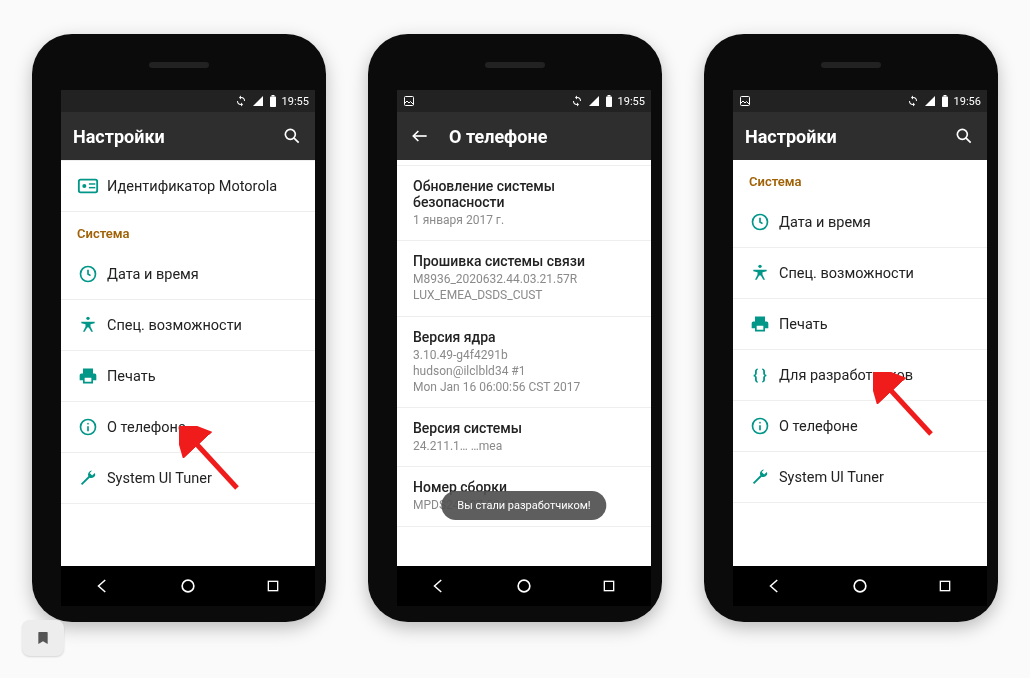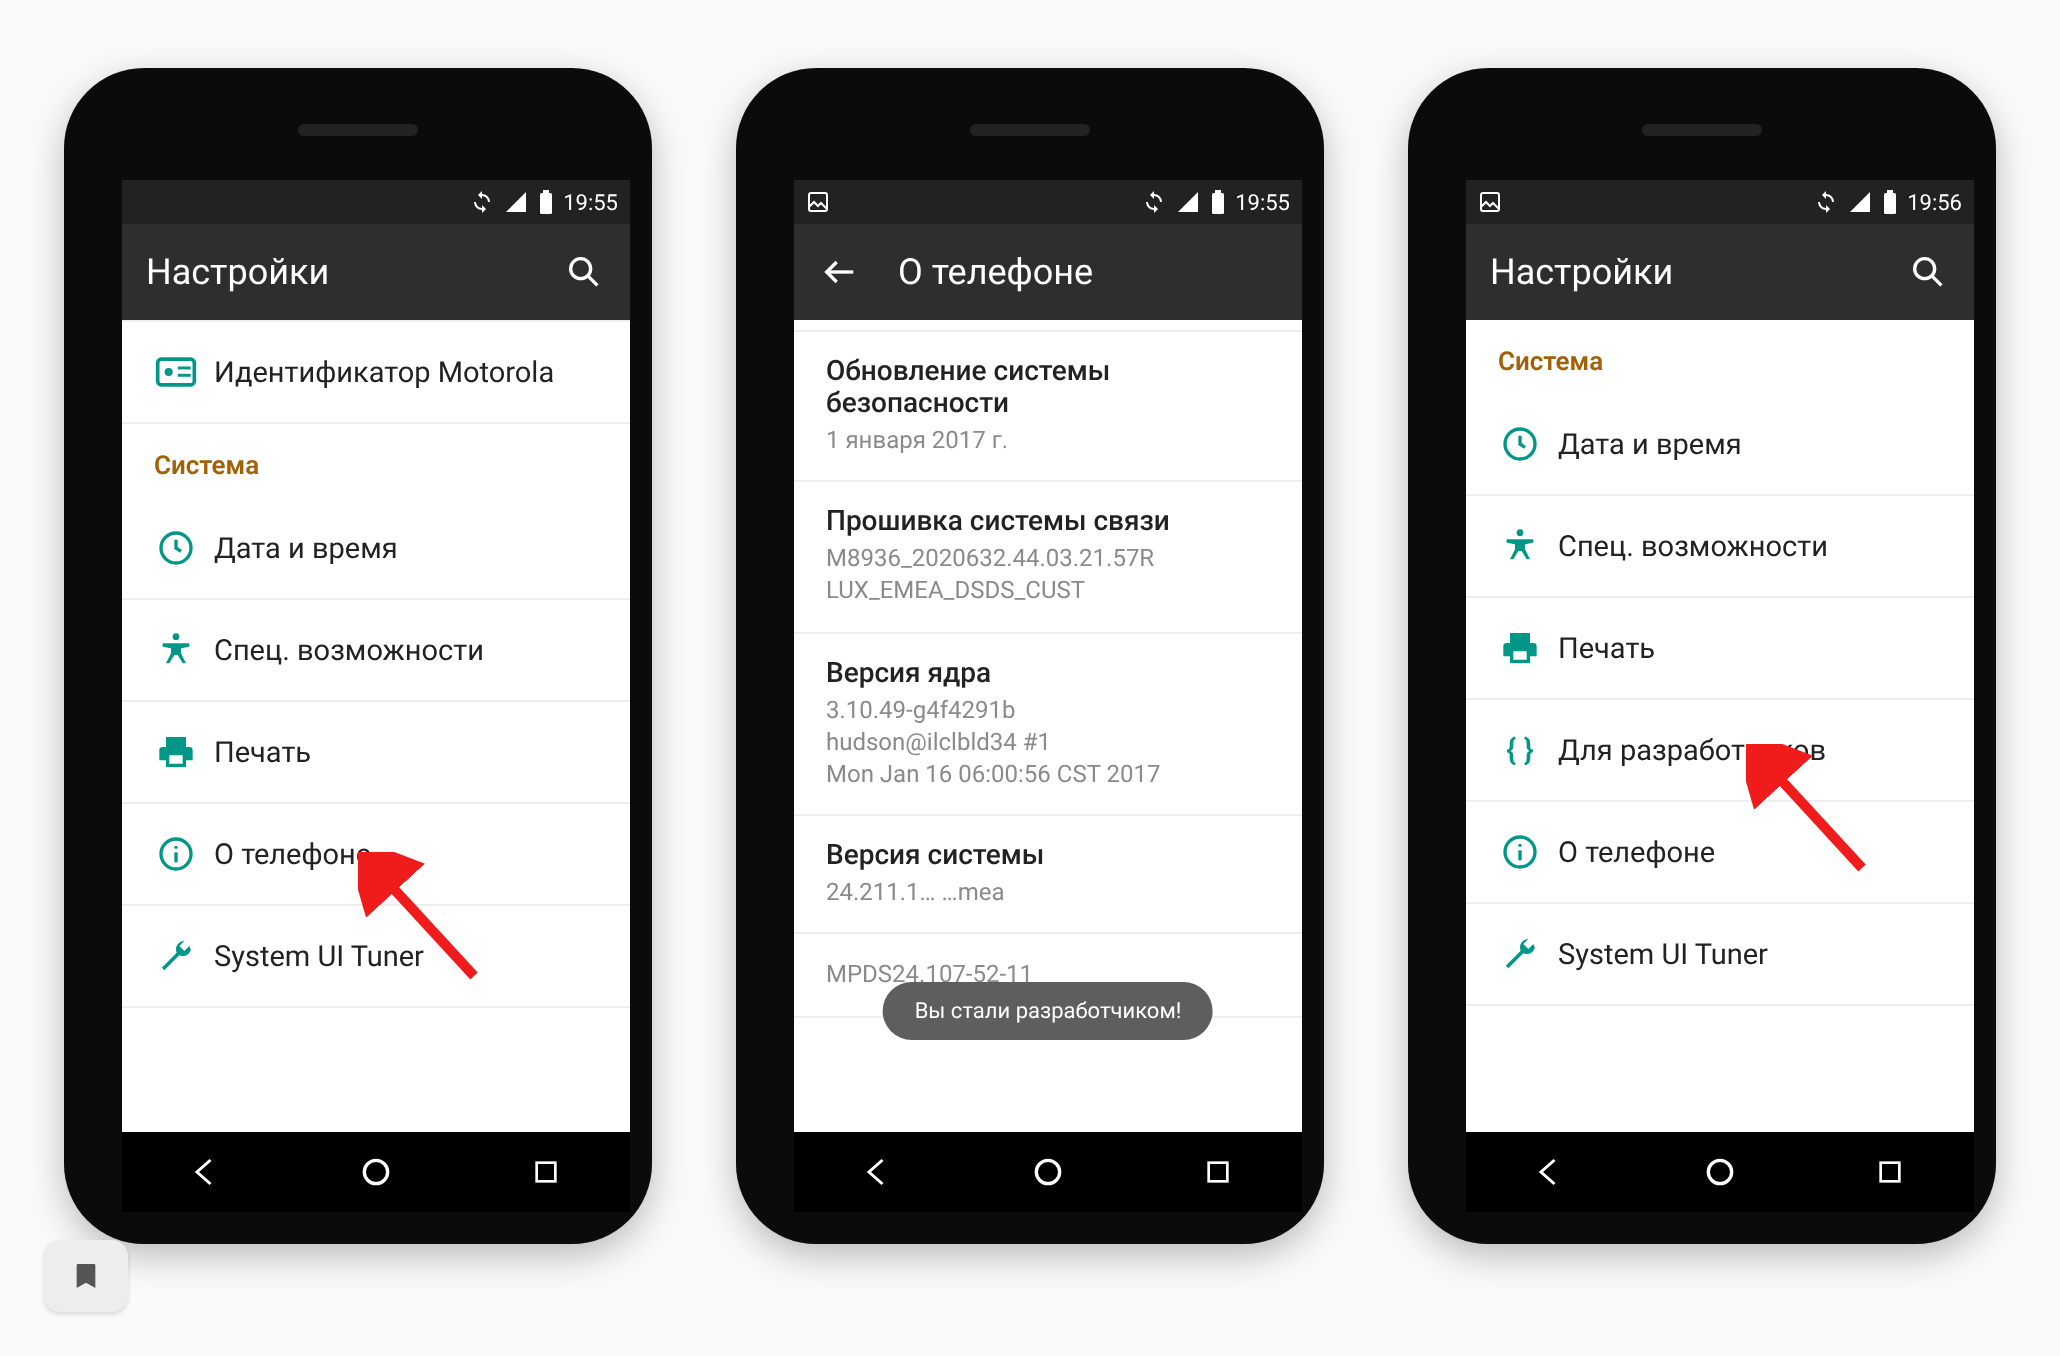--- a/index.html
+++ b/index.html
@@ -56,21 +56,21 @@
   .statusbar svg { display:block; }
   .appbar {
     height: 48px;
     background: #2e2e2e;
     color: #fff;
     display: flex;
     align-items: center;
     padding: 0 12px;
     gap: 18px;
   }
-  .appbar .title { font-size: 18px; font-weight: 400; flex:1; }
+  .appbar .title { font-size: 18px; font-weight: 700; flex:1; }
   .appbar .icon-btn { width:22px; height:22px; display:flex; align-items:center; justify-content:center; cursor:pointer; }
   .content { flex:1; overflow:hidden; background:#fff; position:relative; }
   .section-header {
     color: #a16207;
     font-size: 13px;
     font-weight: 600;
     padding: 14px 16px 8px 16px;
   }
   .row {
     display:flex;
@@ -315,20 +315,21 @@
           <div class="t">Версия ядра</div>
           <div class="s">3.10.49-g4f4291b
 hudson@ilclbld34 #1
 Mon Jan 16 06:00:56 CST 2017</div>
         </div>
         <div class="info-row">
           <div class="t">Версия системы</div>
           <div class="s">24.211.1…                                         …mea</div>
         </div>
         <div class="info-row">
+          <div class="t">Номер сборки</div>
           <div class="s">MPDS24.107-52-11</div>
         </div>
 
         <div class="toast">Вы стали разработчиком!</div>
       </div>
       <div class="navbar">
         <div class="nbtn">
             <svg width="18" height="18" viewBox="0 0 24 24" stroke-width="2">
               <path d="M15 4 L6 12 L15 20"></path>
             </svg>

